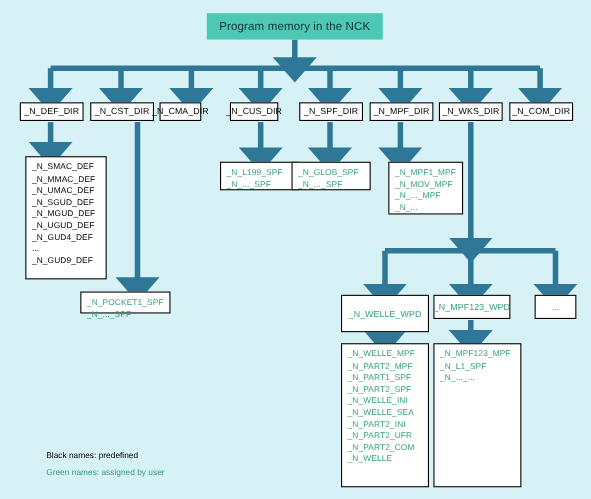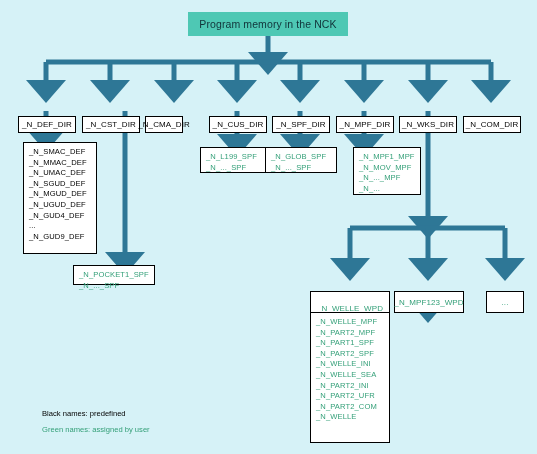--- a/index.html
+++ b/index.html
@@ -43,21 +43,20 @@
     z-index: 2;
     letter-spacing: 0.1px;
   }
   .dir-node {
     display: flex;
     align-items: center;
     justify-content: center;
     font-size: 8px;
     color: #000000;
     letter-spacing: 0.1px;
-    margin-top: 23px;
   }
   .list-node {
     padding: 4px 5px 3px 5px;
   }
   .list-node .line {
     font-size: 7.6px;
     line-height: 10.6px;
     white-space: nowrap;
     letter-spacing: 0.1px;
   }
@@ -119,21 +118,21 @@
       <line x1="350" y1="291" x2="350" y2="306" marker-end="url(#arrowhead)"></line>
       <line x1="428" y1="291" x2="428" y2="306" marker-end="url(#arrowhead)"></line>
     </g>
   </svg>
 
   <div class="title-node" style="left:188px; top:12px; width:160px; height:24px;">Program memory in the NCK</div>
 
   <div class="node dir-node" style="left:18px; top:93px; width:58px; height:17px;">_N_DEF_DIR</div>
   <div class="node dir-node" style="left:82px; top:93px; width:58px; height:17px;">_N_CST_DIR</div>
   <div class="node dir-node" style="left:145px; top:93px; width:38px; height:17px;">_N_CMA_DIR</div>
-  <div class="node dir-node" style="left:209px; top:93px; width:58px; height:17px;">_N_CUS_DIR</div>
+  <div class="node dir-node" style="left:209px; top:93px; width:44px; height:17px;">_N_CUS_DIR</div>
   <div class="node dir-node" style="left:272px; top:93px; width:58px; height:17px;">_N_SPF_DIR</div>
   <div class="node dir-node" style="left:399px; top:93px; width:58px; height:17px;">_N_WKS_DIR</div>
   <div class="node dir-node" style="left:336px; top:93px; width:58px; height:17px;">_N_MPF_DIR</div>
   <div class="node dir-node" style="left:463px; top:93px; width:58px; height:17px;">_N_COM_DIR</div>
 
   <div class="node list-node" style="left:23px; top:142px; width:74px; height:112px;">
     <div class="line black">_N_SMAC_DEF</div>
     <div class="line black">_N_MMAC_DEF</div>
     <div class="line black">_N_UMAC_DEF</div>
     <div class="line black">_N_SGUD_DEF</div>
@@ -176,19 +175,24 @@
     <div class="line green">_N_PART1_SPF</div>
     <div class="line green">_N_PART2_SPF</div>
     <div class="line green">_N_WELLE_INI</div>
     <div class="line green">_N_WELLE_SEA</div>
     <div class="line green">_N_PART2_INI</div>
     <div class="line green">_N_PART2_UFR</div>
     <div class="line green">_N_PART2_COM</div>
     <div class="line green">_N_WELLE</div>
   </div>
 
+  <div class="node list-node" style="left:394px; top:312px; width:80px; height:131px;">
+    <div class="line green">_N_MPF123_MPF</div>
+    <div class="line green">_N_L1_SPF</div>
+    <div class="line green">_N_..._...</div>
+  </div>
 
   <div class="legend" style="left:42px; top:406px;">
     <div class="black">Black names: predefined</div>
     <div class="green">Green names: assigned by user</div>
   </div>
 
 </div>
 
 </body></html>

